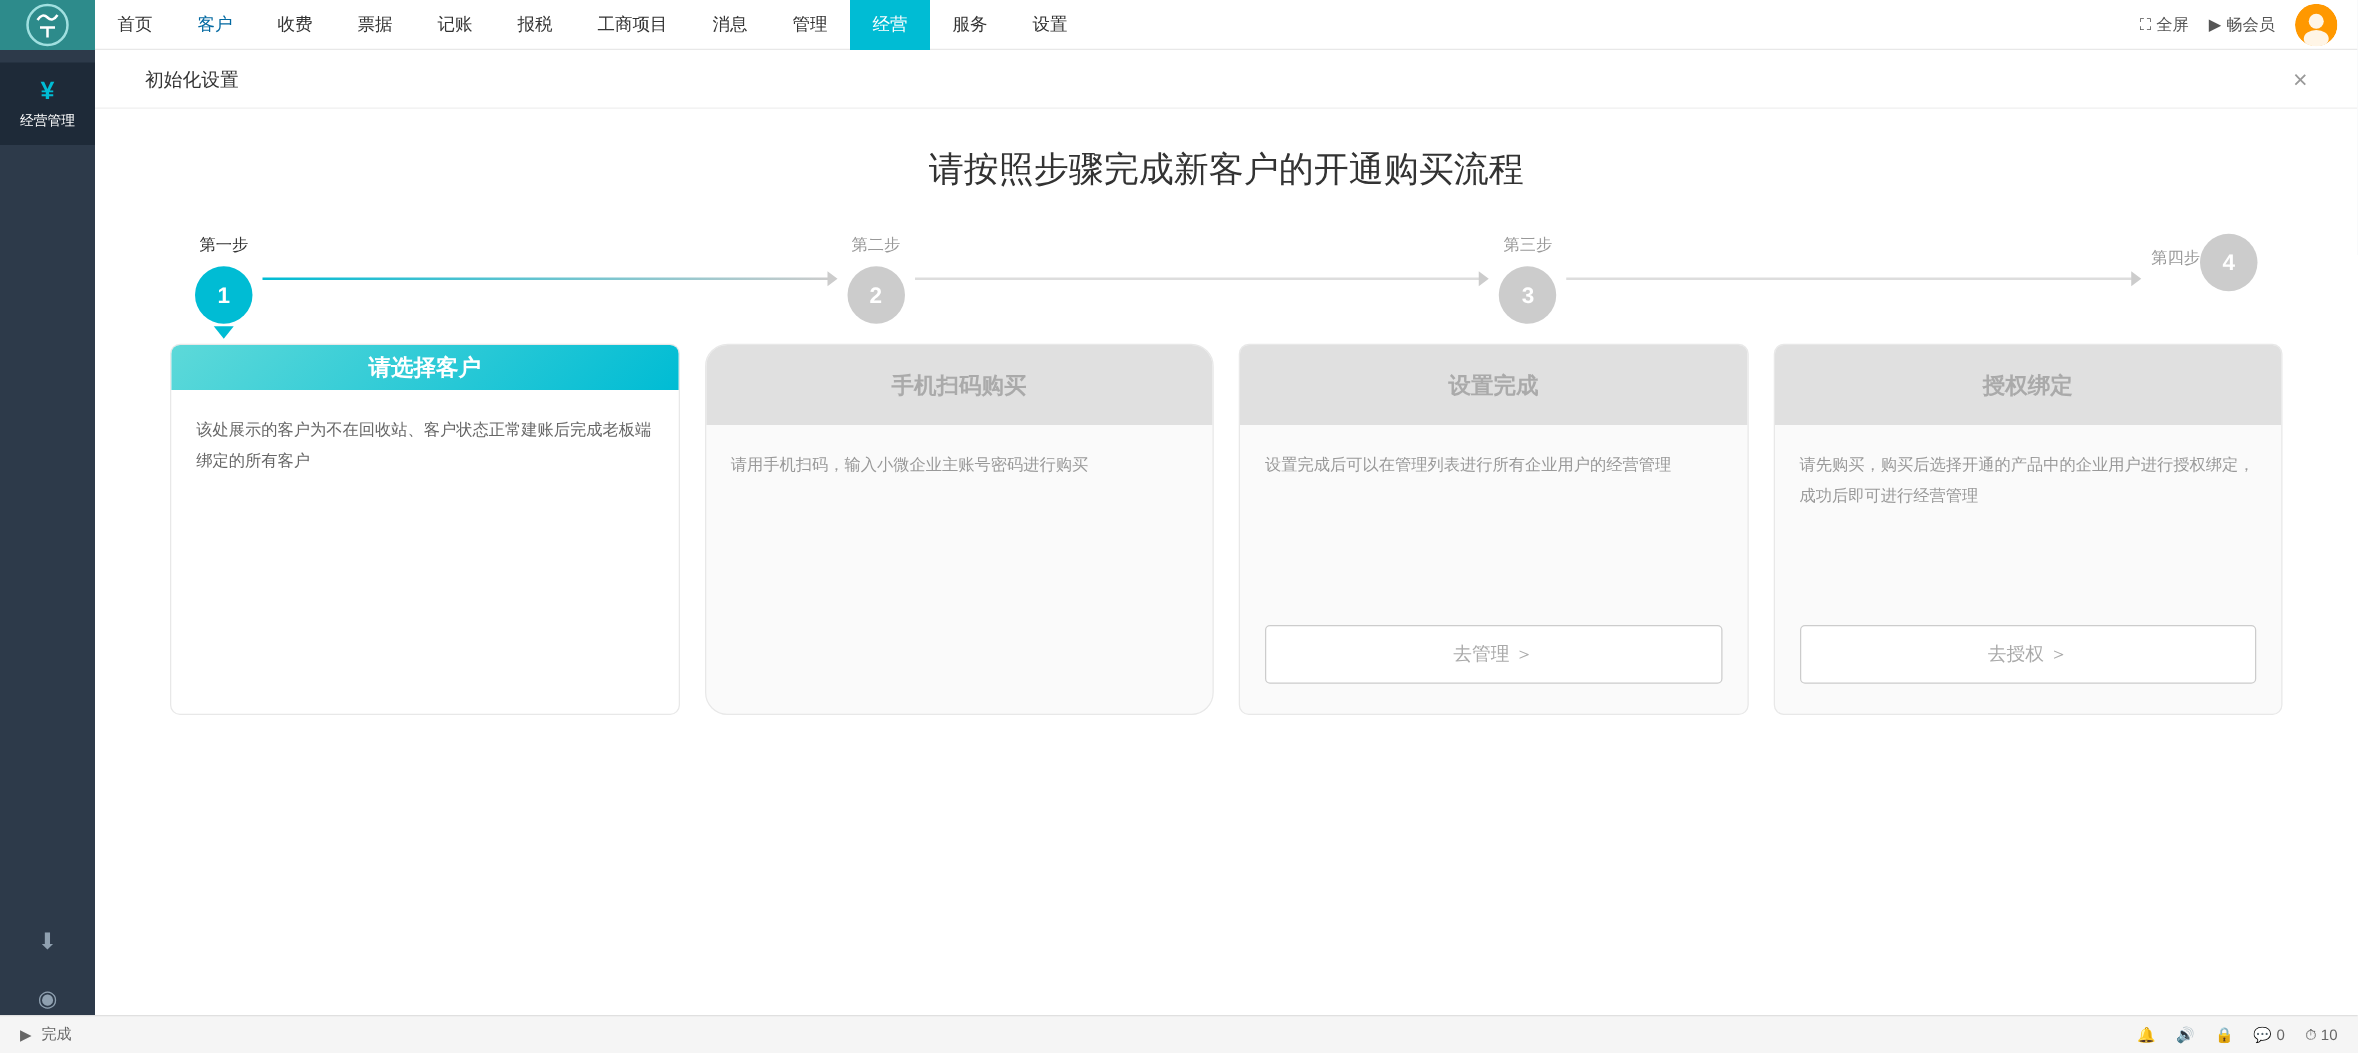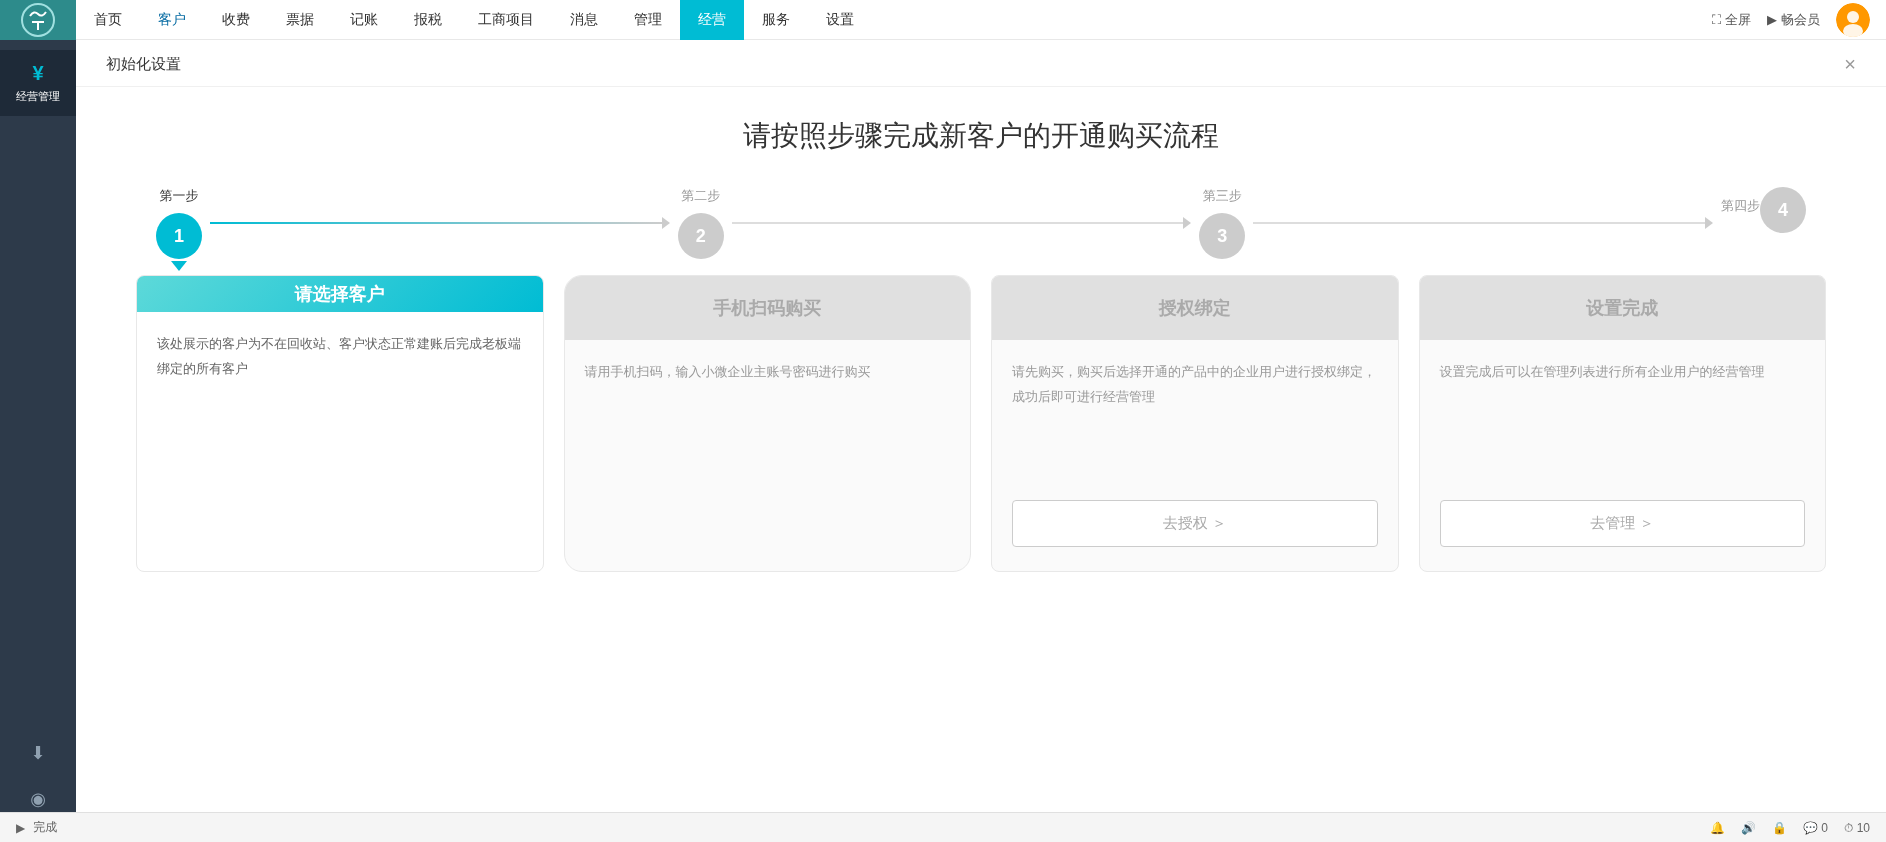--- a/index.html
+++ b/index.html
@@ -60,21 +60,21 @@
     <div style="width:76px;padding:12px 4px;display:flex;flex-direction:column;align-items:center;cursor:pointer;color:#8fa0b0;font-size:18px;">
       <span>⬇</span>
     </div>
     <div style="width:76px;padding:12px 4px;display:flex;flex-direction:column;align-items:center;cursor:pointer;color:#8fa0b0;font-size:18px;">
       <span>◉</span>
     </div>
   </div>
 
   <div style="flex:1;background:#fff;overflow:hidden;">
 
-    <div style="display:flex;align-items:center;justify-content:space-between;padding:14px 30px 12px;border-bottom:1px solid #f0f0f0;gap:34px;">
+    <div style="display:flex;align-items:center;justify-content:space-between;padding:14px 40px 12px;border-bottom:1px solid #f0f0f0;gap:34px;">
       <span style="font-size:15px;color:#333;">初始化设置</span>
       <button style="font-size:20px;color:#999;cursor:pointer;background:none;border:none;line-height:1;">×</button>
     </div>
 
     <div style="padding:30px 60px 40px;">
 
       <div style="text-align:center;font-size:28px;color:#333;margin-bottom:32px;font-weight:normal;">请按照步骤完成新客户的开通购买流程</div>
 
       <div style="display:flex;align-items:flex-start;width:100%;margin-bottom:16px;padding:0 20px;">
 
@@ -137,36 +137,36 @@
         <div style="border-radius:18px;overflow:hidden;border:1px solid #e8e8e8;background:#fafafa;">
           <div style="padding:20px;text-align:center;font-size:18px;font-weight:bold;background:#e0e0e0;color:#aaa;">手机扫码购买</div>
           <div style="padding:20px;min-height:160px;">
             <p style="font-size:13px;color:#999;line-height:1.9;">请用手机扫码，输入小微企业主账号密码进行购买</p>
           </div>
           <div style="padding:0 20px 24px;min-height:54px;">
           </div>
         </div>
 
         <div style="border-radius:8px;overflow:hidden;border:1px solid #e8e8e8;background:#fafafa;">
+          <div style="padding:20px;text-align:center;font-size:18px;font-weight:bold;background:#e0e0e0;color:#aaa;">设置完成</div>
+          <div style="padding:20px;min-height:160px;">
+            <p style="font-size:13px;color:#999;line-height:1.9;">设置完成后可以在管理列表进行所有企业用户的经营管理</p>
+          </div>
+          <div style="padding:0 20px 24px;">
+            <button style="display:flex;align-items:center;justify-content:center;gap:6px;width:100%;padding:13px 0;border-radius:4px;font-size:15px;cursor:not-allowed;border:1px solid #ccc;background:#fff;color:#aaa;">去管理 ＞</button>
+          </div>
+        </div>
+
+        <div style="border-radius:8px;overflow:hidden;border:1px solid #e8e8e8;background:#fafafa;">
           <div style="padding:20px;text-align:center;font-size:18px;font-weight:bold;background:#e0e0e0;color:#aaa;">授权绑定</div>
           <div style="padding:20px;min-height:160px;">
             <p style="font-size:13px;color:#999;line-height:1.9;">请先购买，购买后选择开通的产品中的企业用户进行授权绑定，成功后即可进行经营管理</p>
           </div>
           <div style="padding:0 20px 24px;">
             <button style="display:flex;align-items:center;justify-content:center;gap:6px;width:100%;padding:13px 0;border-radius:4px;font-size:15px;cursor:not-allowed;border:1px solid #ccc;background:#fff;color:#aaa;">去授权 ＞</button>
-          </div>
-        </div>
-
-        <div style="border-radius:8px;overflow:hidden;border:1px solid #e8e8e8;background:#fafafa;">
-          <div style="padding:20px;text-align:center;font-size:18px;font-weight:bold;background:#e0e0e0;color:#aaa;">设置完成</div>
-          <div style="padding:20px;min-height:160px;">
-            <p style="font-size:13px;color:#999;line-height:1.9;">设置完成后可以在管理列表进行所有企业用户的经营管理</p>
-          </div>
-          <div style="padding:0 20px 24px;">
-            <button style="display:flex;align-items:center;justify-content:center;gap:6px;width:100%;padding:13px 0;border-radius:4px;font-size:15px;cursor:not-allowed;border:1px solid #ccc;background:#fff;color:#aaa;">去管理 ＞</button>
           </div>
         </div>
 
       </div>
     </div>
   </div>
 </div>
 
 <div style="position:fixed;bottom:0;left:0;right:0;height:30px;background:#f5f5f5;border-top:1px solid #e0e0e0;display:flex;align-items:center;padding:0 16px;font-size:12px;color:#666;z-index:100;">
   <div style="display:flex;align-items:center;gap:8px;">

